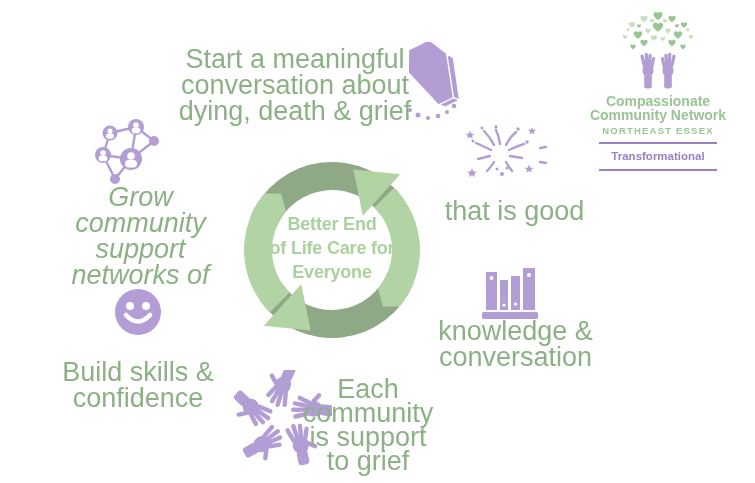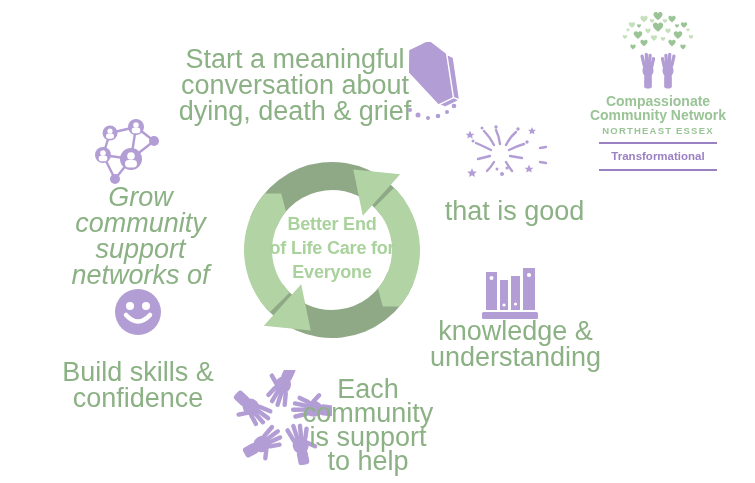--- a/index.html
+++ b/index.html
@@ -107,21 +107,21 @@
   <rect class="fp" x="19" y="17" width="8" height="30"></rect>
   <circle class="wh" cx="23" cy="42" r="1.6"></circle>
   <rect class="fp" x="30" y="13" width="9" height="34"></rect>
   <circle class="wh" cx="34.5" cy="41" r="1.6"></circle>
   <rect class="fp" x="42" y="5" width="12" height="42"></rect>
   <circle class="wh" cx="48" cy="12" r="2.1"></circle>
 </svg>
 
 <div class="label" style="left:428px;top:318px;width:175px;">
   <div>knowledge &amp;</div>
-  <div>understanding</div>
+  <div>conversation</div>
 </div>
 
 <svg class="icon" style="left:232px;top:370px;" width="100" height="95" viewBox="0 0 100 95">
   <defs>
     <g id="hand">
       <rect class="fp" x="-5.5" y="8" width="11" height="14" rx="3"></rect>
       <ellipse class="fp" cx="0" cy="2" rx="8" ry="9"></ellipse>
       <g class="sp" stroke-width="4.4">
         <path d="M-6,-4 L-10,-15"></path>
         <path d="M-2,-6 L-3.5,-18"></path>
@@ -135,21 +135,21 @@
   <use href="#hand" transform="rotate(72 50 48)  translate(50 17) rotate(205)"></use>
   <use href="#hand" transform="rotate(144 50 48) translate(50 17) rotate(205)"></use>
   <use href="#hand" transform="rotate(216 50 48) translate(50 17) rotate(205)"></use>
   <use href="#hand" transform="rotate(288 50 48) translate(50 17) rotate(205)"></use>
 </svg>
 
 <div class="label tight" style="left:298px;top:377px;width:140px;">
   <div>Each</div>
   <div>community</div>
   <div>is support</div>
-  <div>to help</div>
+  <div>to grief</div>
 </div>
 
 <svg class="icon" style="left:114px;top:288px;" width="48" height="48" viewBox="0 0 48 48">
   <circle class="fp" cx="24" cy="24" r="23"></circle>
   <circle class="wh" cx="16" cy="18" r="4"></circle>
   <circle class="wh" cx="32" cy="18" r="4"></circle>
   <path d="M12,27 Q24,40 36,27" fill="none" stroke="#ffffff" stroke-width="4.5" stroke-linecap="round"></path>
 </svg>
 
 <div class="label" style="left:38px;top:340px;width:200px;margin-top:19px;">

